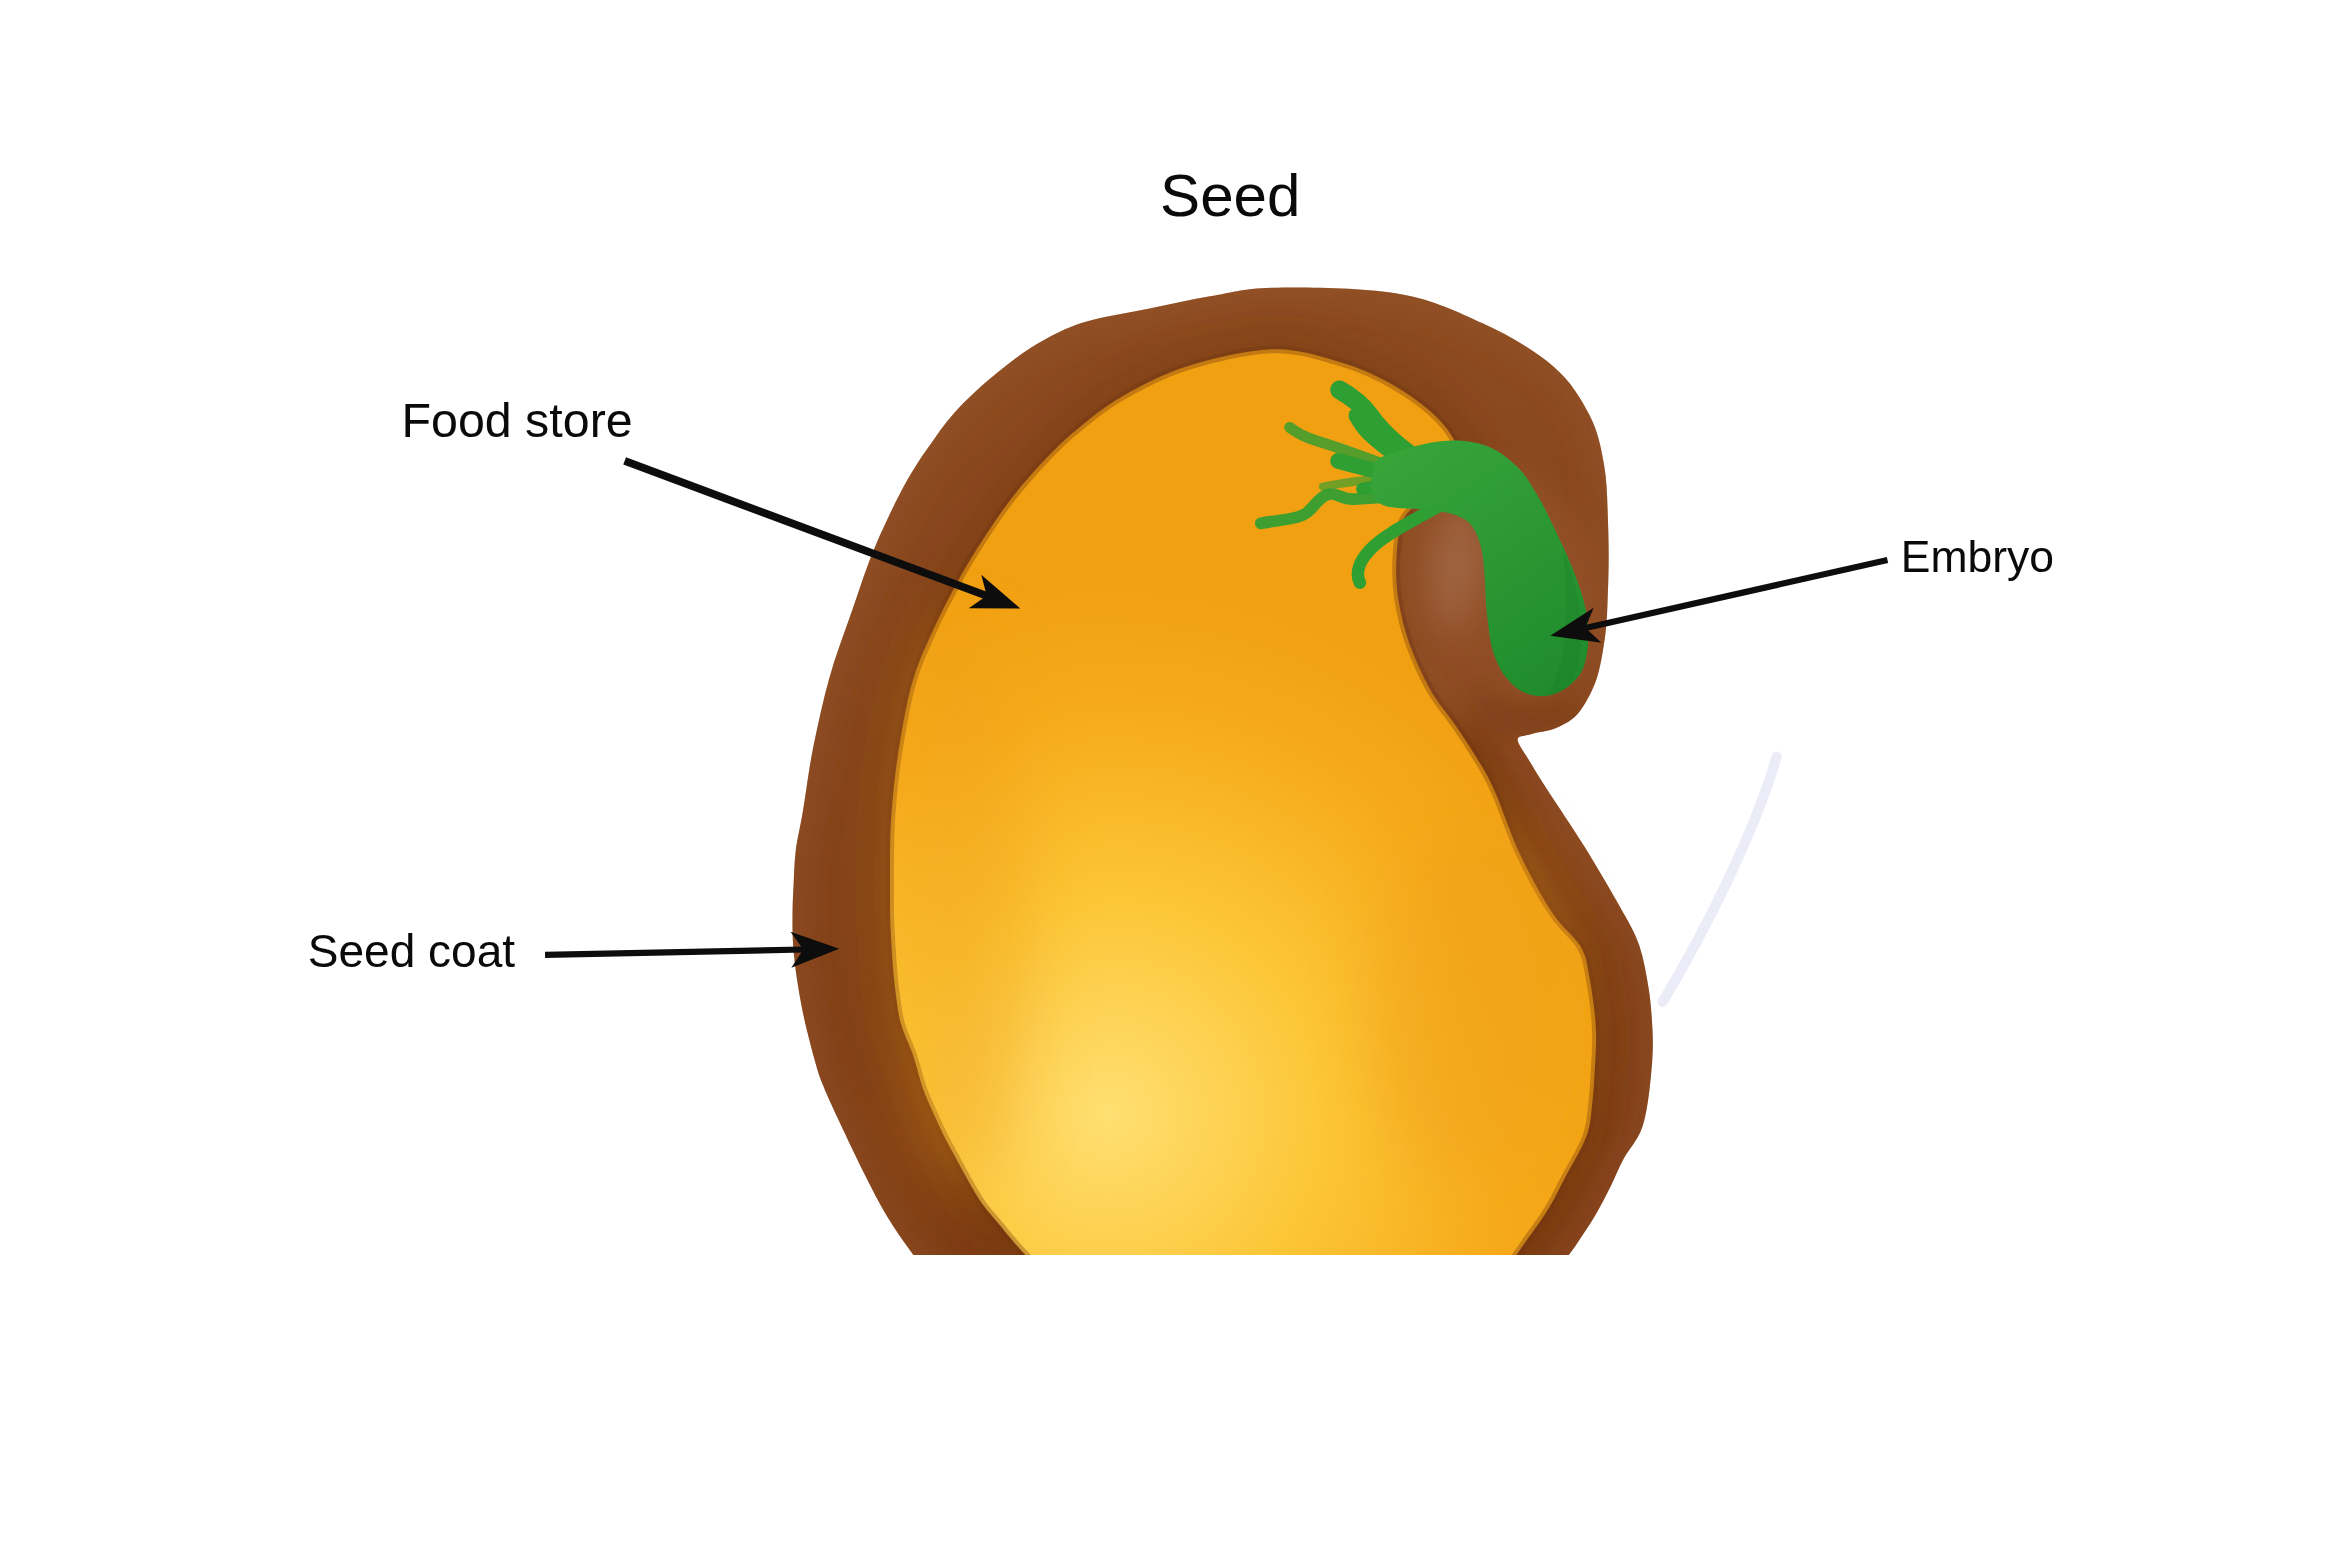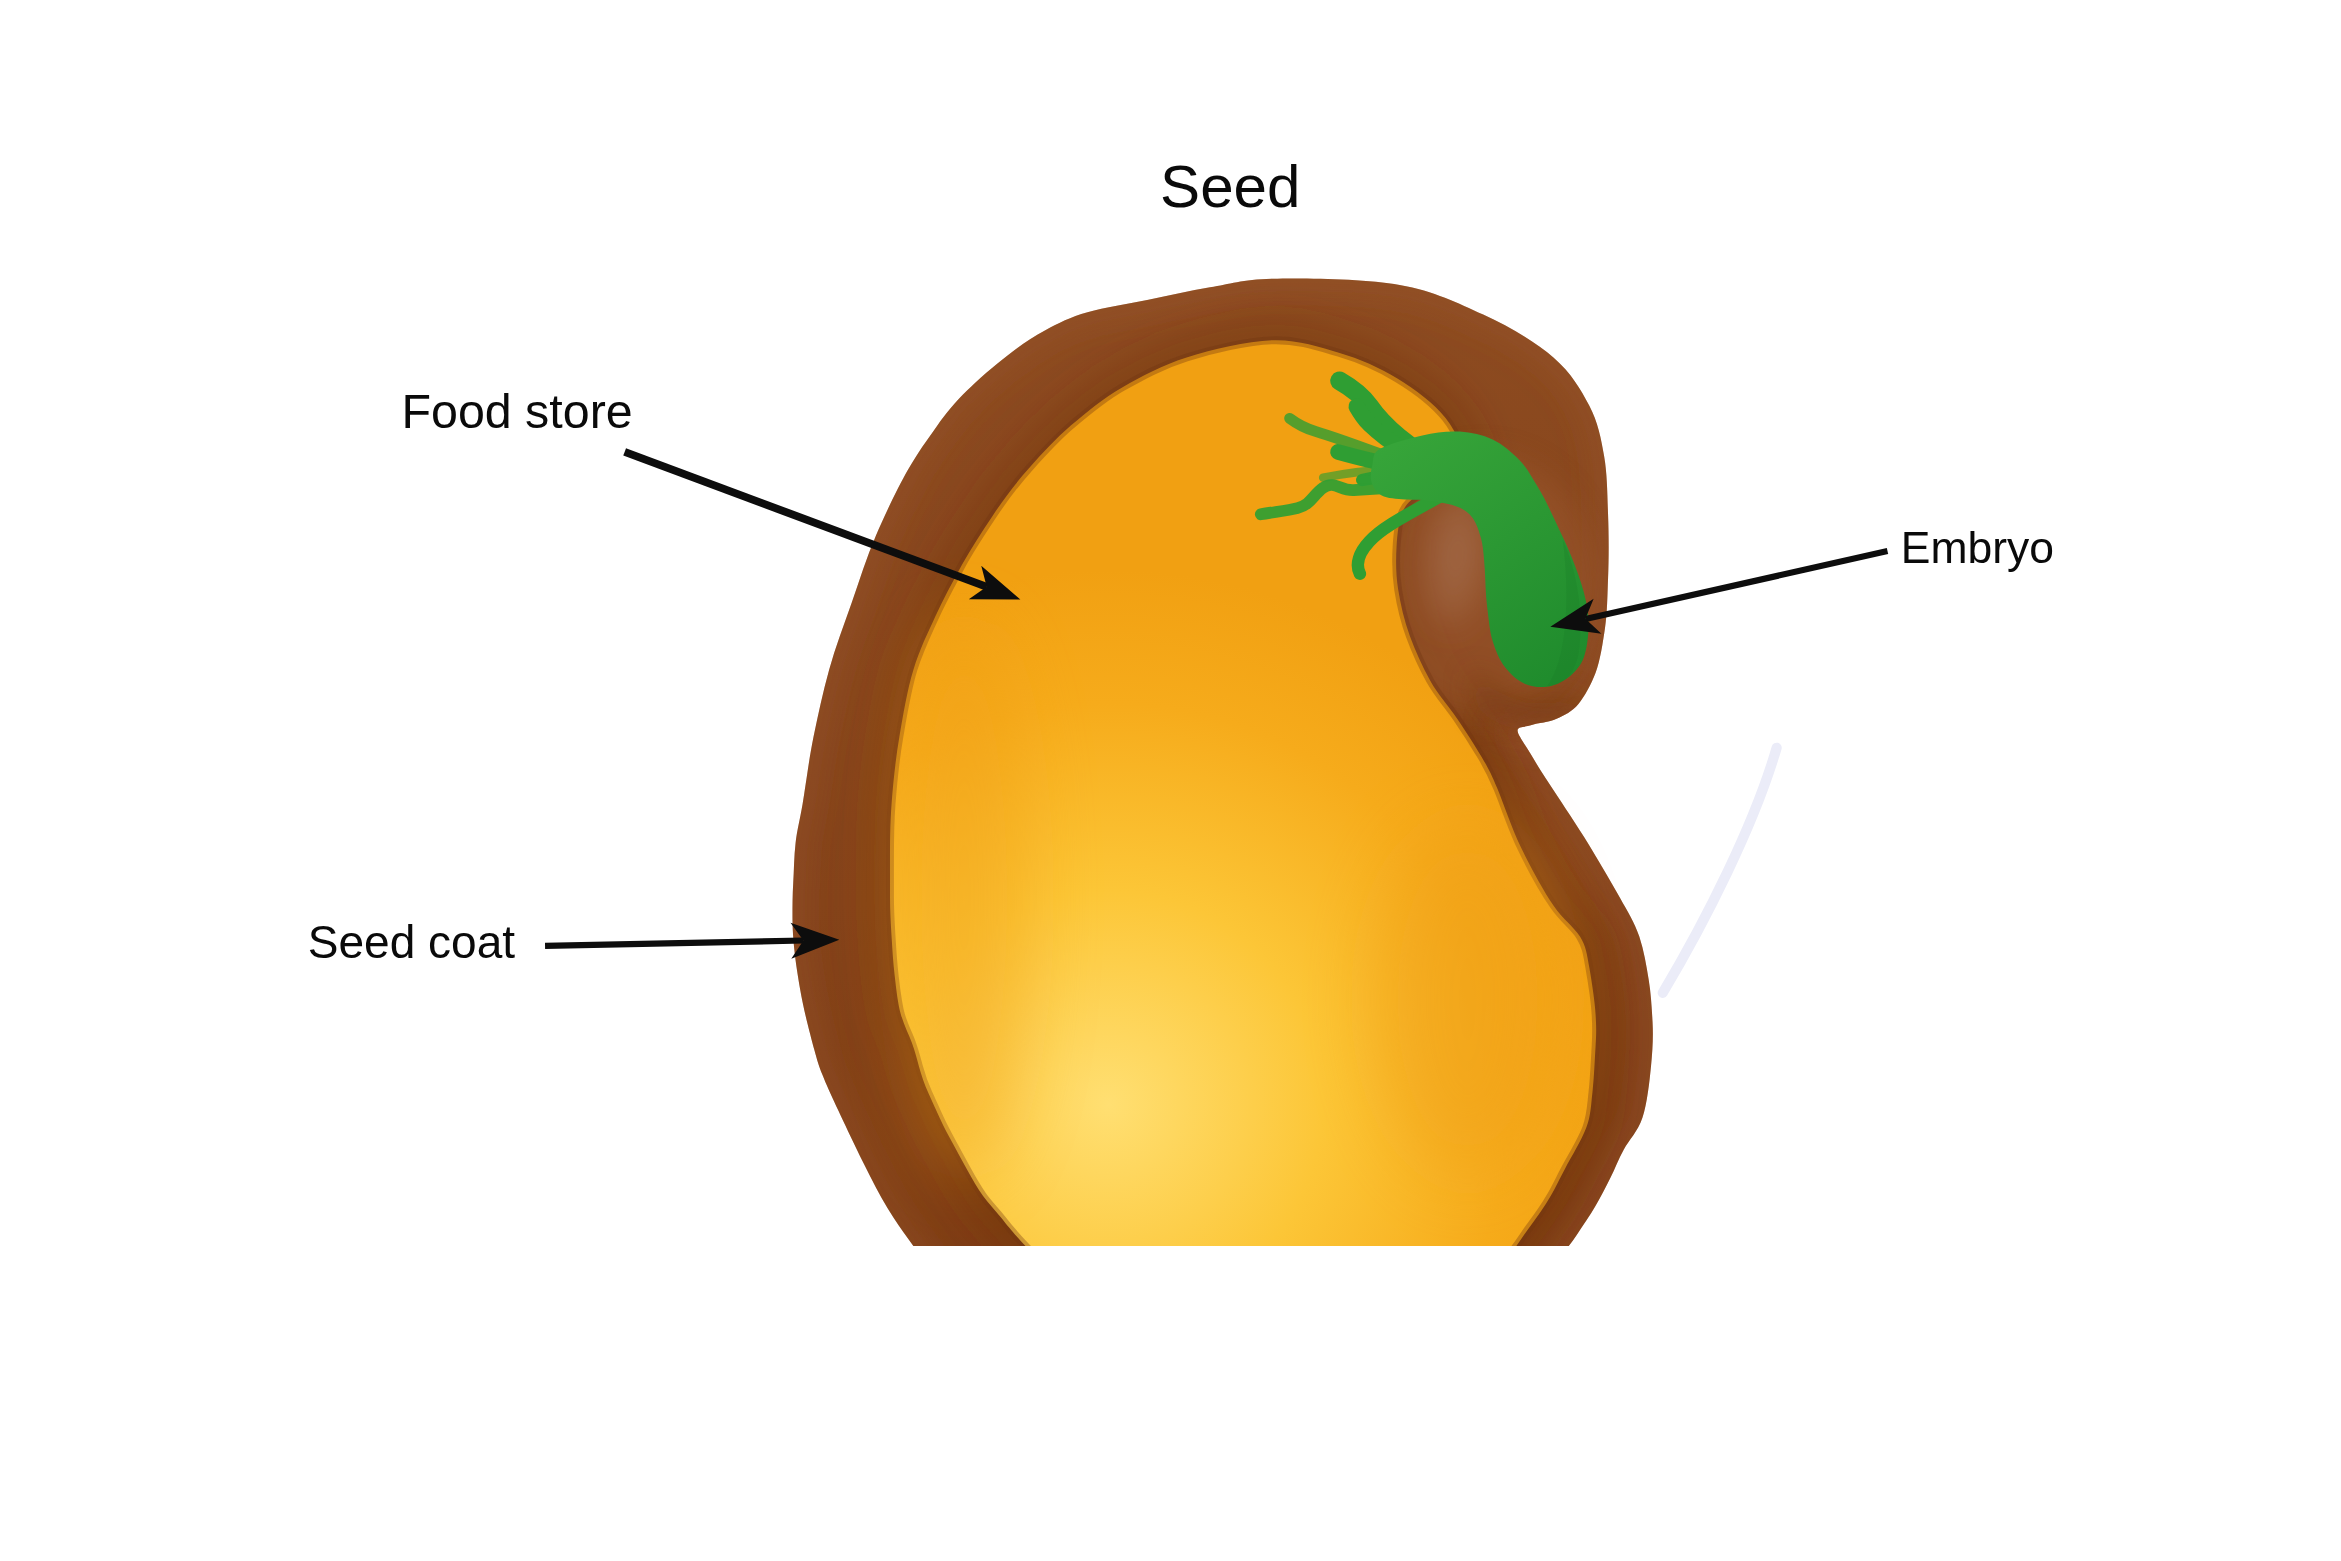--- a/index.html
+++ b/index.html
@@ -1,17 +1,17 @@
 <!DOCTYPE html>
 <html style="font-size:12.5px"><head>
 <meta charset="utf-8">
 <style>
   html,body{margin:0;padding:0;background:#ffffff;}
   .page{position:relative;width:2342px;height:1246px;background:#ffffff;overflow:hidden;
-        font-family:"Liberation Sans", sans-serif;}
+        font-family:"Liberation Sans", sans-serif;margin-top:9px;}
   svg{display:block;}
 </style>
 </head>
 <body>
 <div class="page">
 <svg width="2342" height="1561" viewBox="0 0 3000 2000">
   <defs>
     <linearGradient id="coatg" x1="0" y1="350" x2="0" y2="1960" gradientUnits="userSpaceOnUse">
       <stop offset="0" stop-color="#8d4b20"></stop>
       <stop offset="0.5" stop-color="#84421a"></stop>

